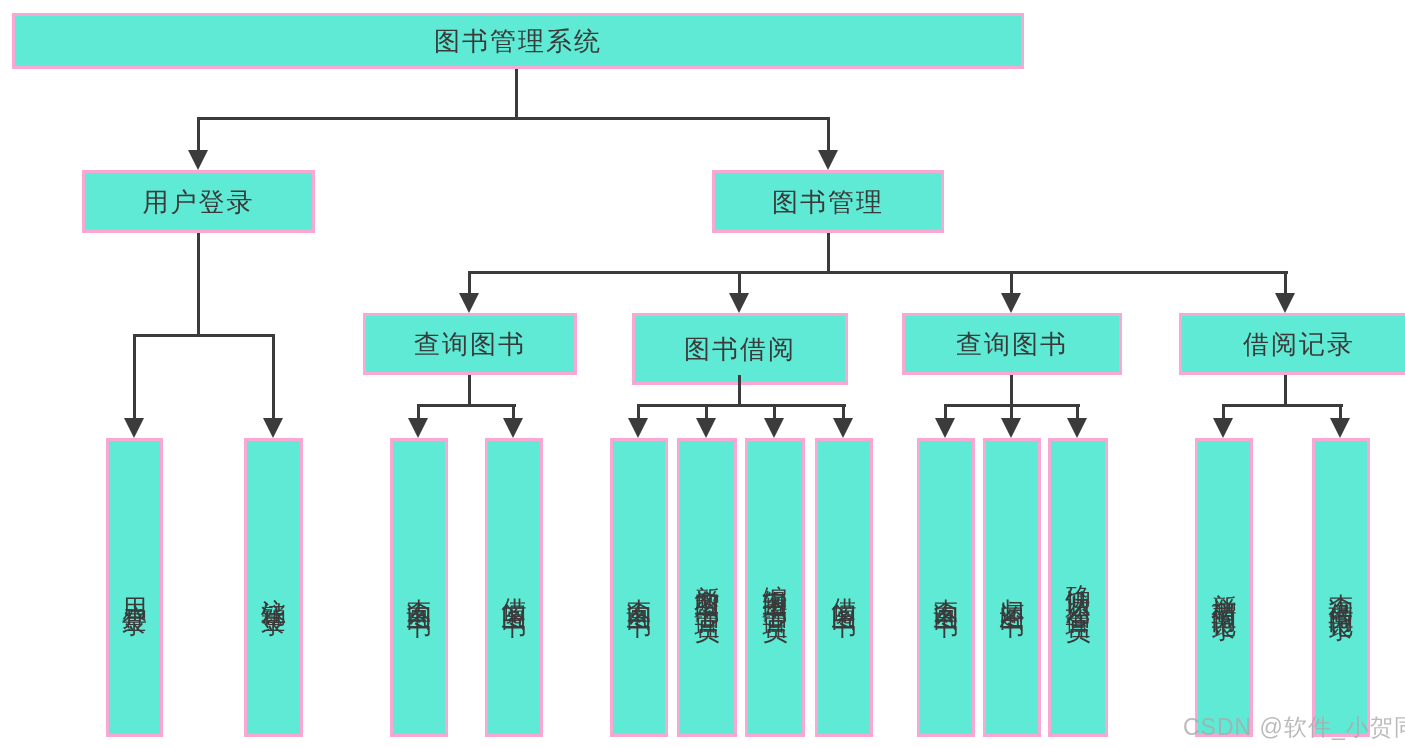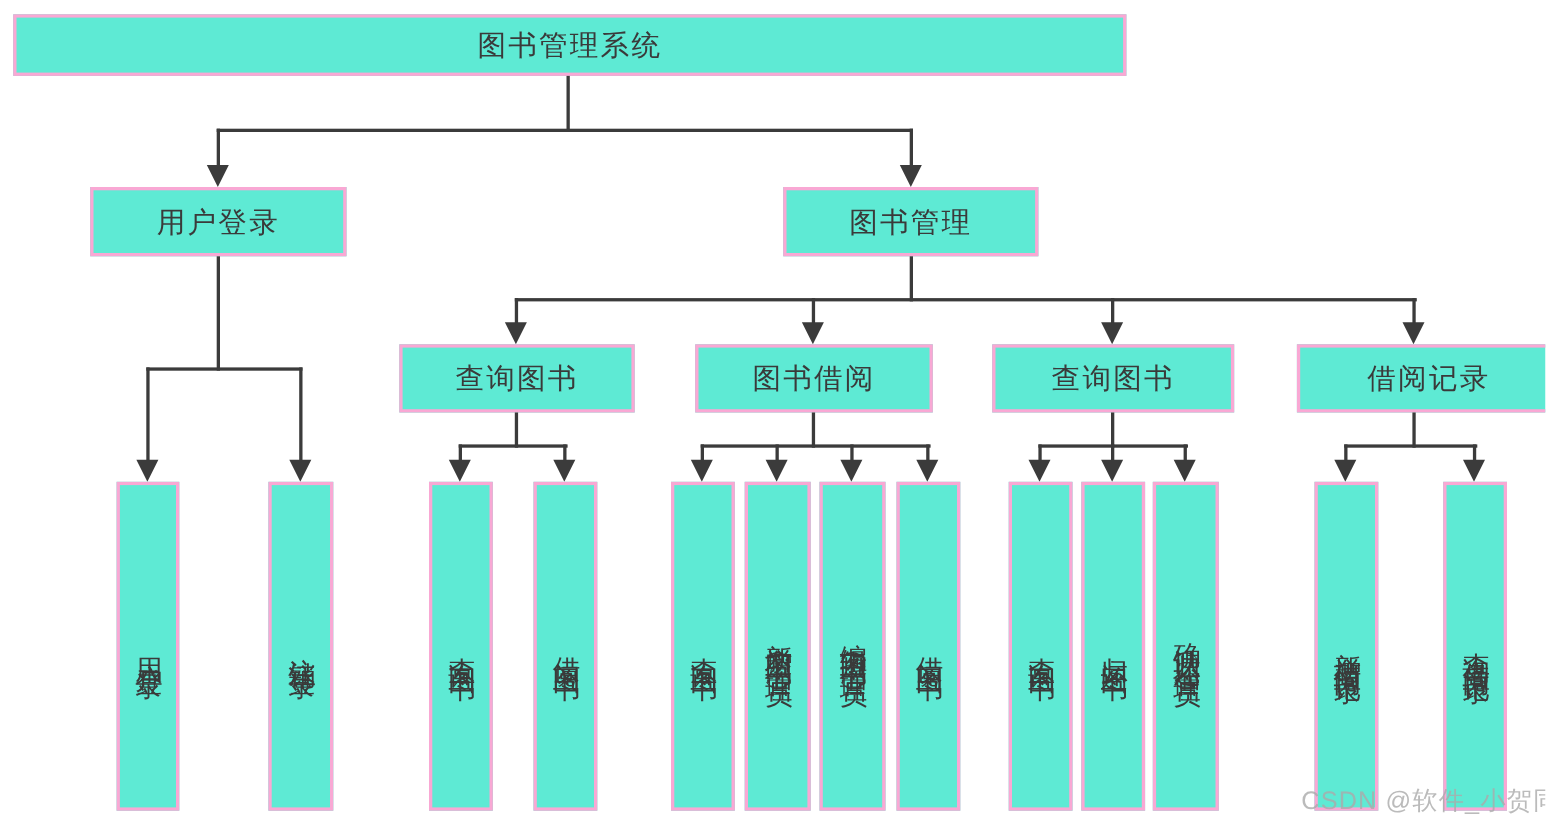--- a/index.html
+++ b/index.html
@@ -86,21 +86,21 @@
   <div class="vline" style="left:468px;top:271px;height:26px;"></div>
   <div class="arrow" style="left:459px;top:293px;"></div>
   <div class="vline" style="left:738px;top:271px;height:26px;"></div>
   <div class="arrow" style="left:729px;top:293px;"></div>
   <div class="vline" style="left:1010px;top:271px;height:26px;"></div>
   <div class="arrow" style="left:1001px;top:293px;"></div>
   <div class="vline" style="left:1284px;top:271px;height:26px;"></div>
   <div class="arrow" style="left:1275px;top:293px;"></div>
 
   <div class="node" style="left:363px;top:313px;width:214px;height:62px;">查询图书</div>
-  <div class="node" style="left:632px;top:313px;width:216px;height:62px;">图书借阅</div>
+  <div class="node" style="left:632px;top:313px;width:216px;height:72px;">图书借阅</div>
   <div class="node" style="left:902px;top:313px;width:220px;height:62px;">查询图书</div>
   <div class="node" style="left:1179px;top:313px;width:240px;height:62px;">借阅记录</div>
 
   <div class="vline" style="left:468px;top:375px;height:32px;"></div>
   <div class="hline" style="left:417px;top:404px;width:99px;"></div>
   <div class="vline" style="left:417px;top:404px;height:18px;"></div>
   <div class="arrow" style="left:408px;top:418px;"></div>
   <div class="vline" style="left:512px;top:404px;height:18px;"></div>
   <div class="arrow" style="left:503px;top:418px;"></div>
 

